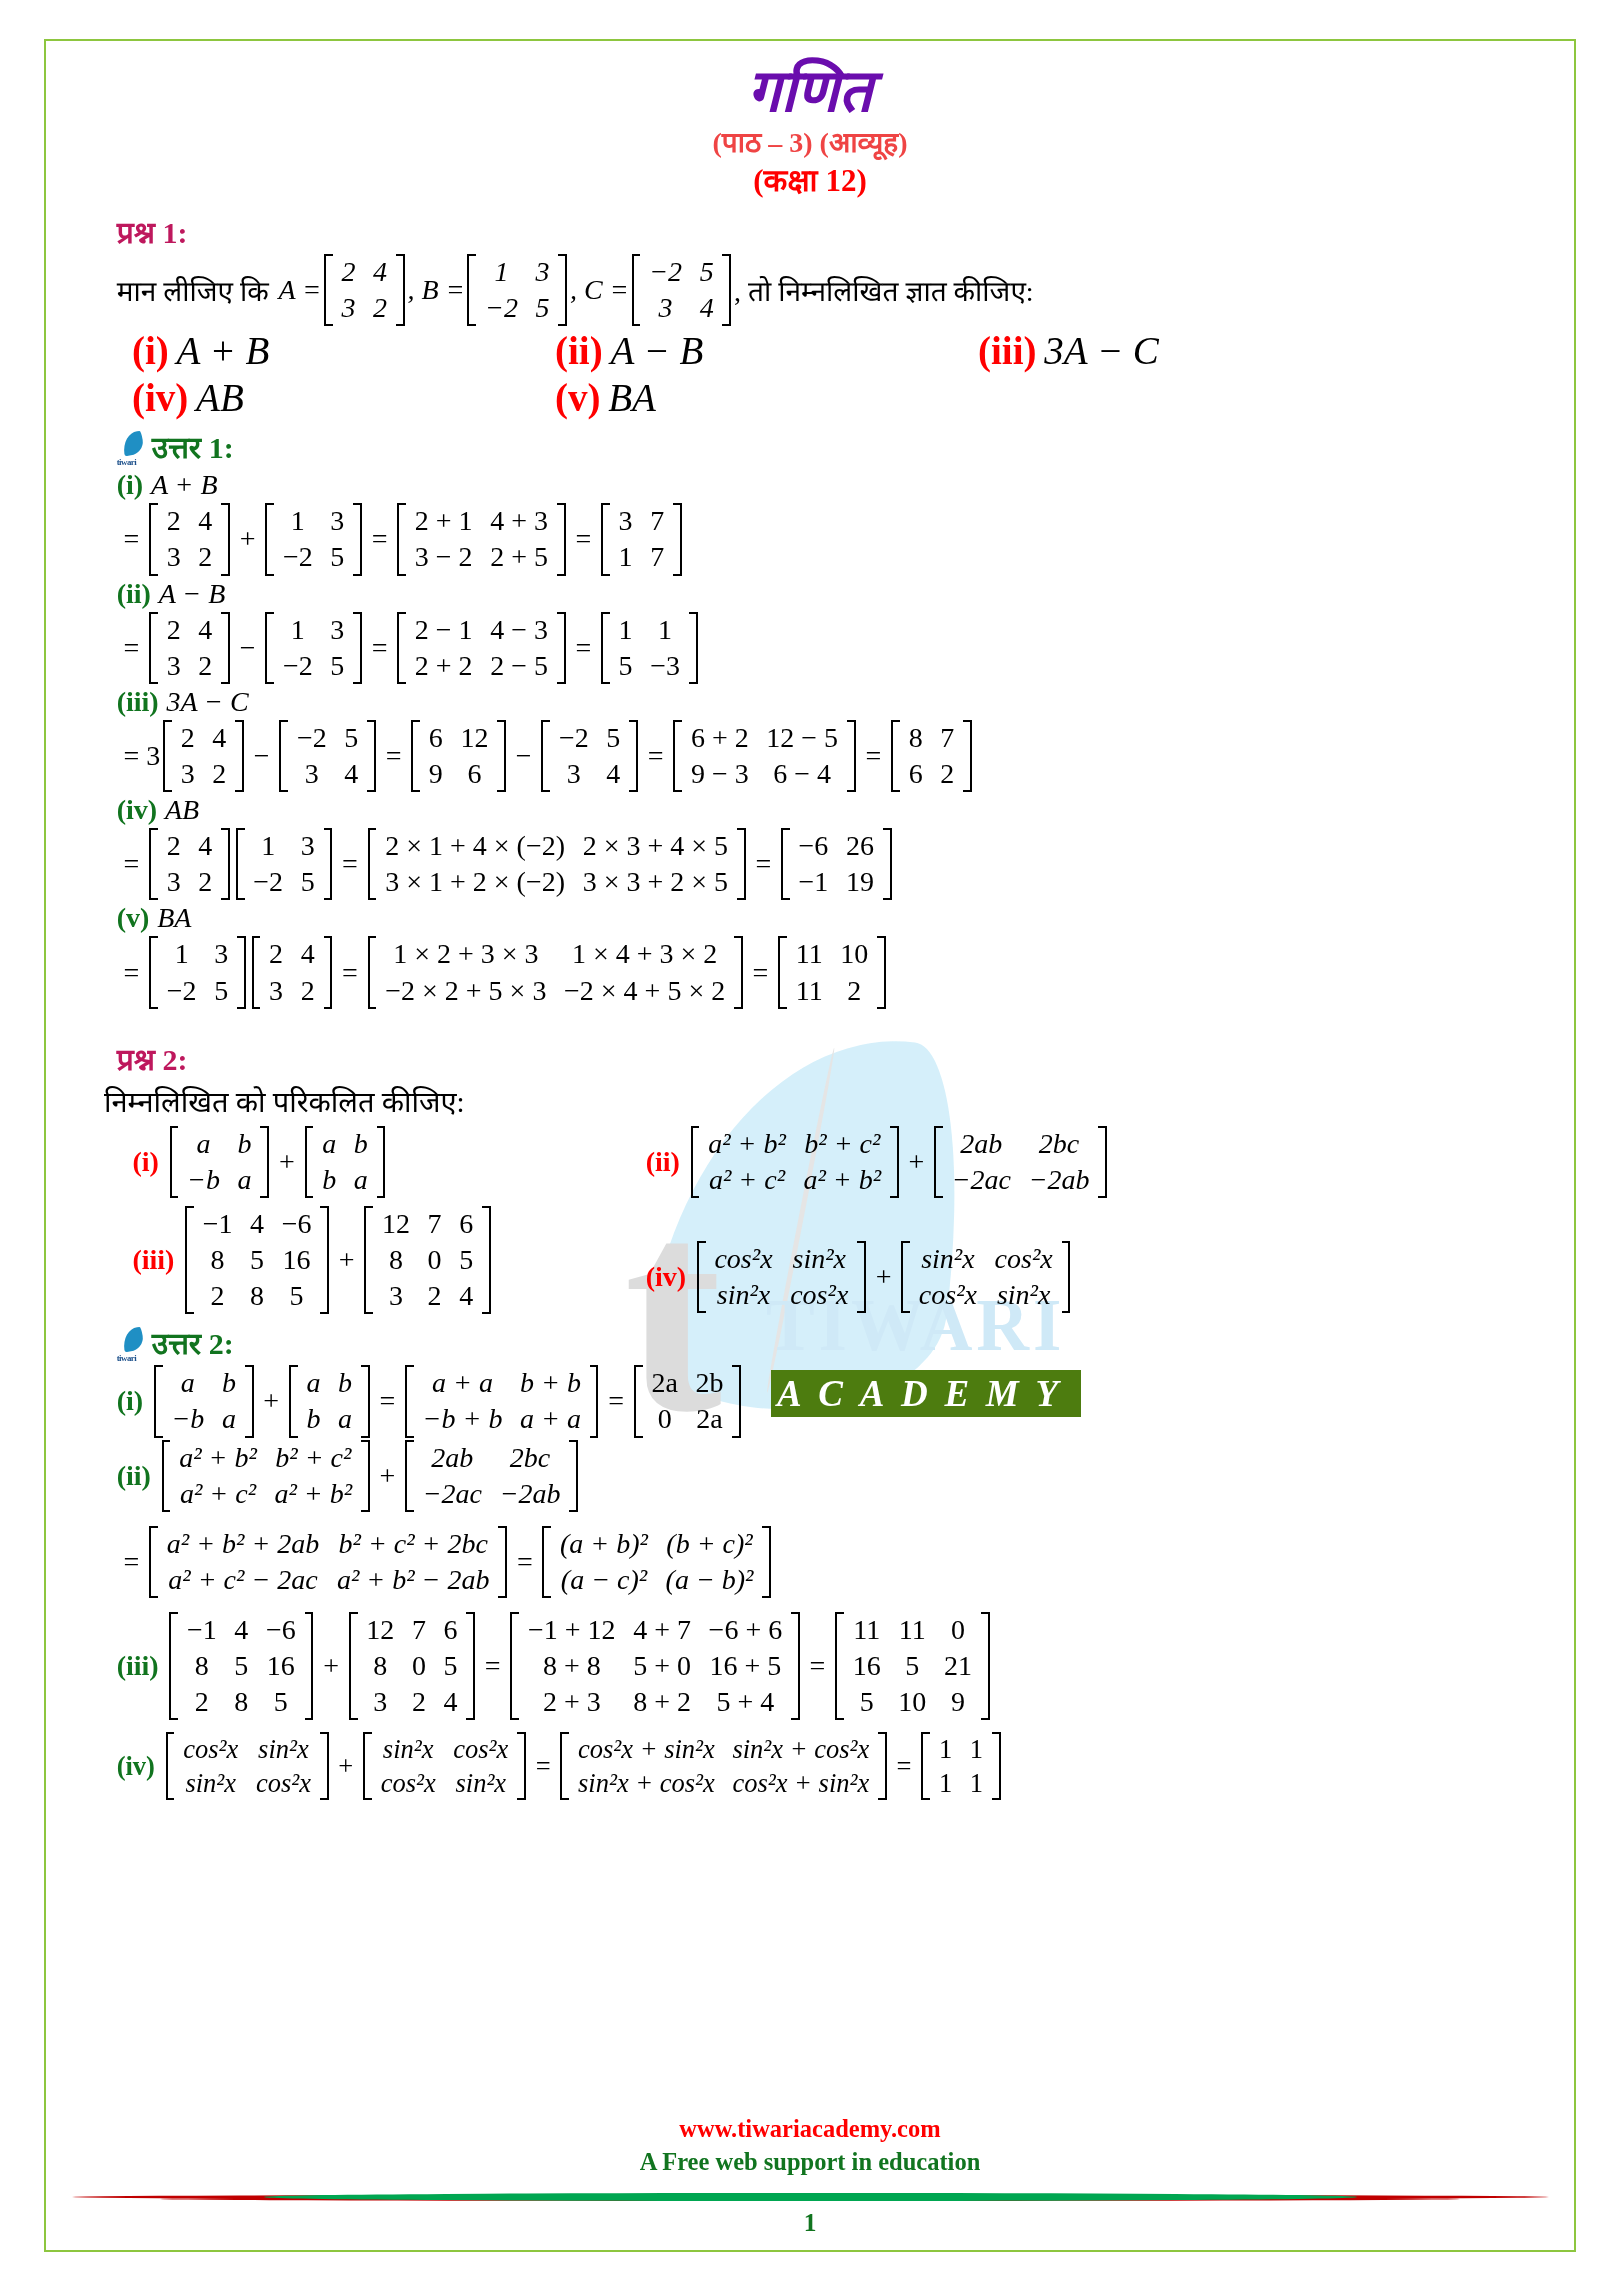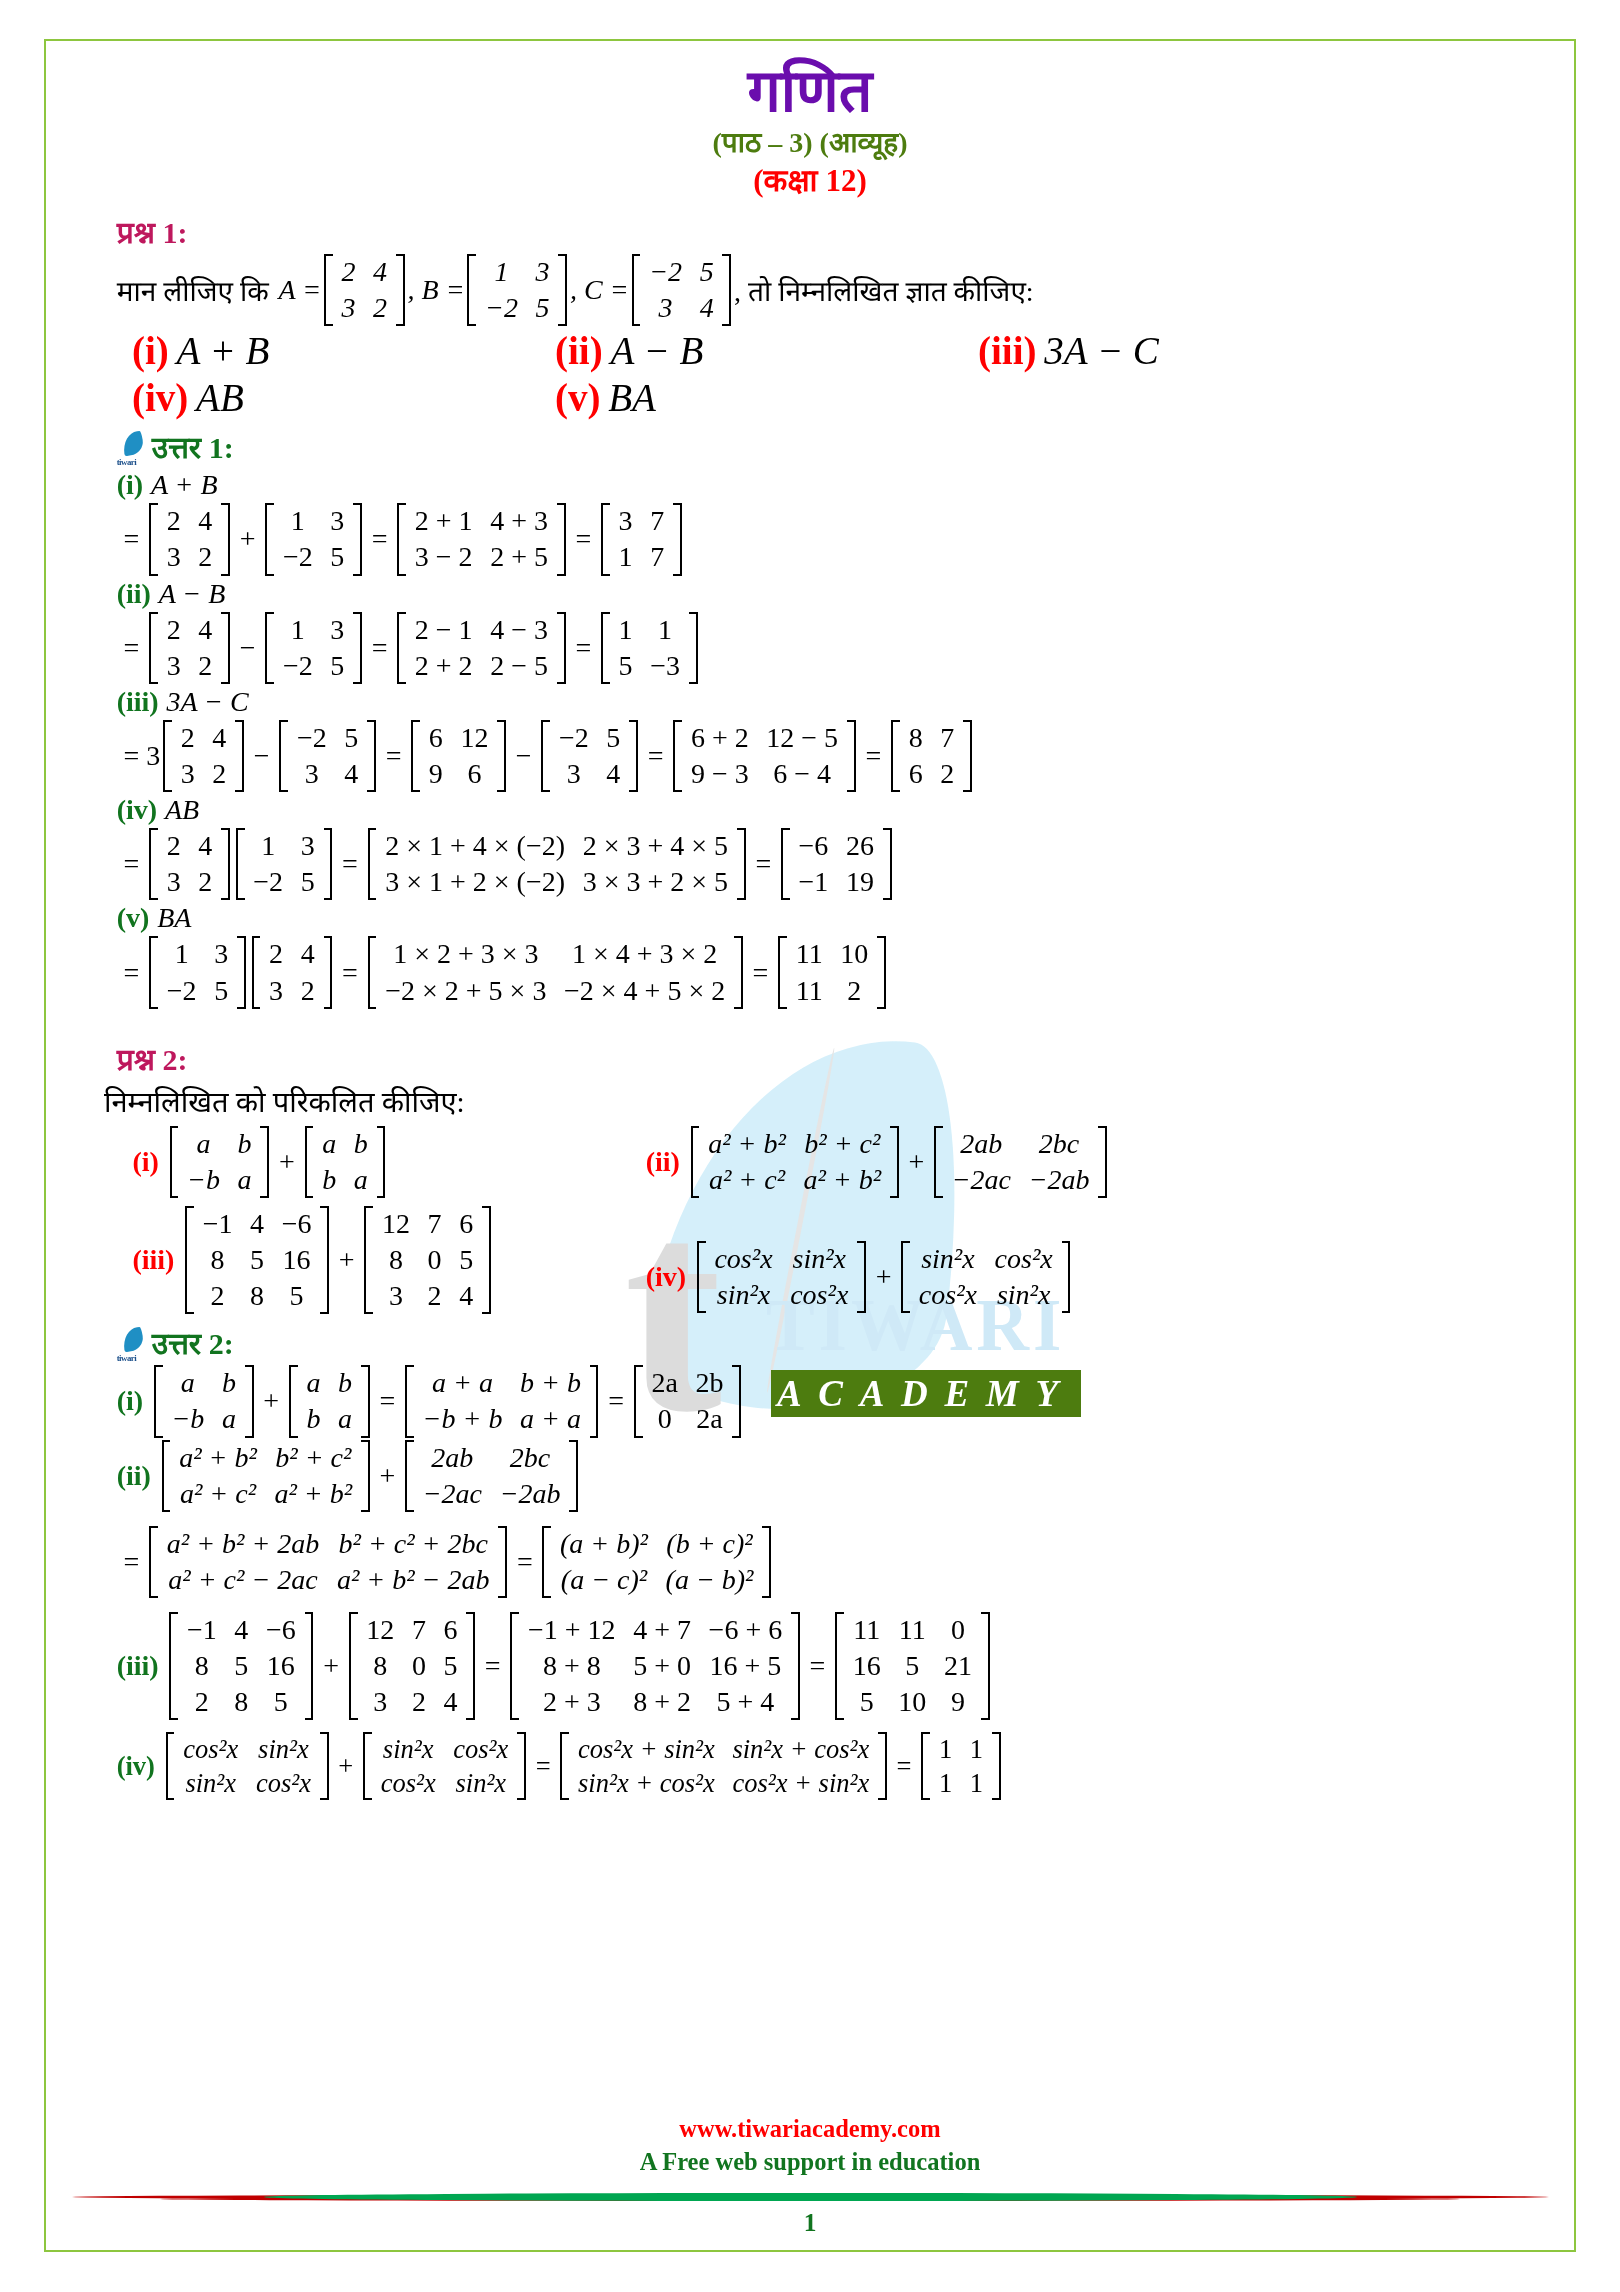--- a/index.html
+++ b/index.html
@@ -93,34 +93,35 @@
     padding: 2px 5.9px;
     font-style: italic;
   }
 
   
   .doc-title {
     text-align: center;
     color: #6a0dad;
     font-family: "Liberation Serif", serif;
     font-weight: 700;
+    font-style: italic;
     font-size: 59px;
     line-height: 1.05;
     margin: 5.9px 0 2px 0;
   }
   .doc-site {
     text-align: center;
     color: #14561e;
     font-weight: 700;
     font-size: 29px;
     line-height: 1.25;
   }
   .doc-chapter {
     text-align: center;
-    color: #4d7c0f;
+    color: #ef4444;
     font-weight: 700;
     font-size: 28px;
     line-height: 1.3;
   }
   .doc-class {
     text-align: center;
     color: #ff0000;
     font-weight: 700;
     font-size: 31px;
     line-height: 1.3;

